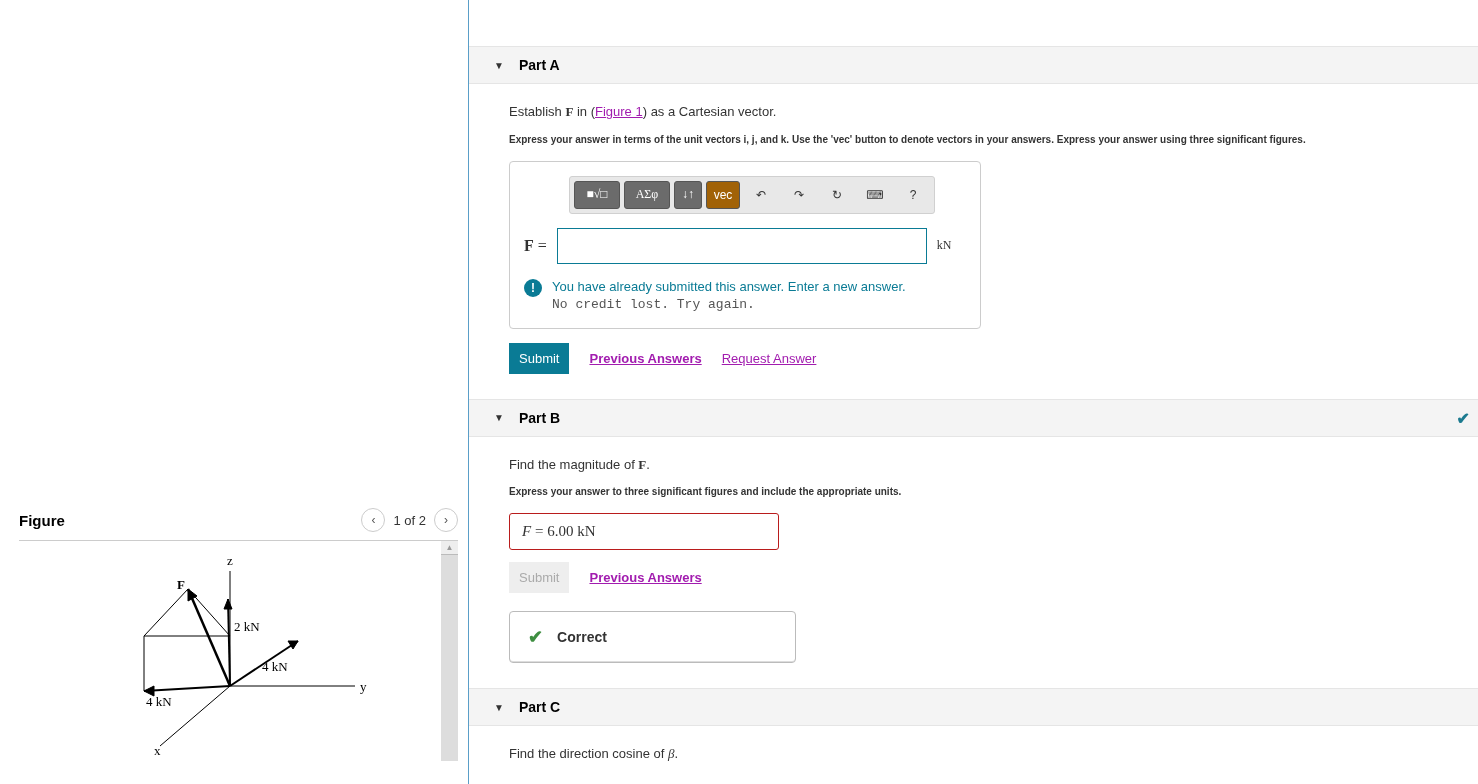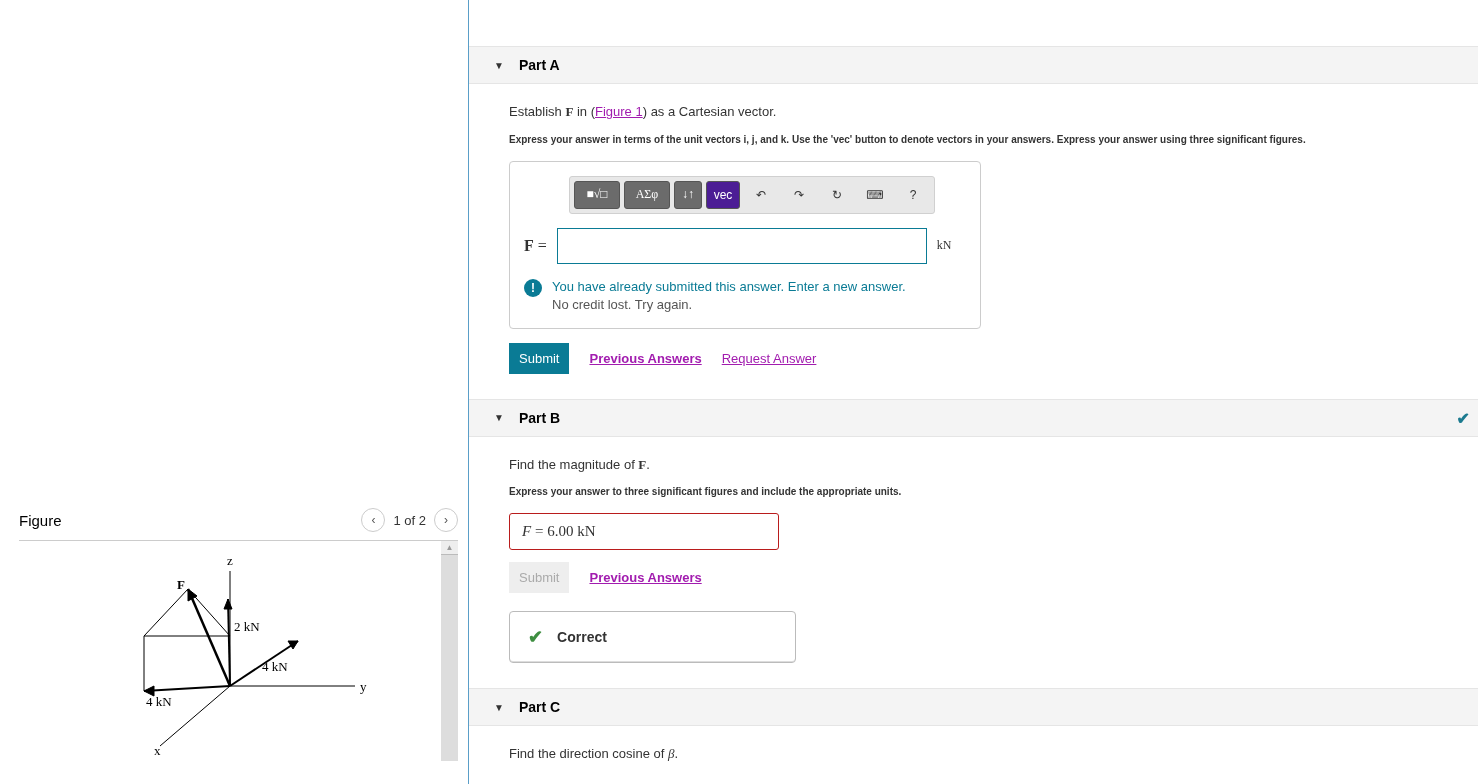--- a/index.html
+++ b/index.html
@@ -33,21 +33,21 @@
     top: 508px;
   }
   .figure-header {
     display: flex;
     align-items: center;
     justify-content: space-between;
     border-bottom: 1px solid #ccc;
     padding-bottom: 8px;
   }
   .figure-title {
-    font-weight: normal;
+    font-weight: bold;
     font-size: 15px;
     color: #000;
   }
   .figure-nav {
     display: flex;
     align-items: center;
     gap: 8px;
     font-size: 13px;
     color: #333;
   }
@@ -160,21 +160,21 @@
   }
   .tool.dark {
     background: #6b6b6b;
     color: #fff;
     border: 1px solid #555;
     width: 45px;
     font-family: "Times New Roman", serif;
   }
   .tool.wide { width: 46px; }
   .tool.vec {
-    background: #4c1d95;
+    background: #a16207;
     color: #fff;
     border: 1px solid #555;
     font-family: Arial, sans-serif;
     font-size: 12px;
   }
   .input-row {
     display: flex;
     align-items: center;
     gap: 10px;
     margin-top: 14px;
@@ -210,21 +210,21 @@
     font-size: 12px;
     font-weight: bold;
     display: flex;
     align-items: center;
     justify-content: center;
     flex-shrink: 0;
     margin-top: 1px;
   }
   .fb-text { font-size: 13px; line-height: 1.4; }
   .fb-text .l1 { color: #0a7b95; }
-  .fb-text .l2 { color: #555; }
+  .fb-text .l2 { color: #555; font-family: Liberation Mono, monospace; }
   .actions {
     margin-top: 14px;
     display: flex;
     align-items: center;
     gap: 20px;
   }
   .btn-submit {
     background: #0a7b95;
     color: #fff;
     border: none;

